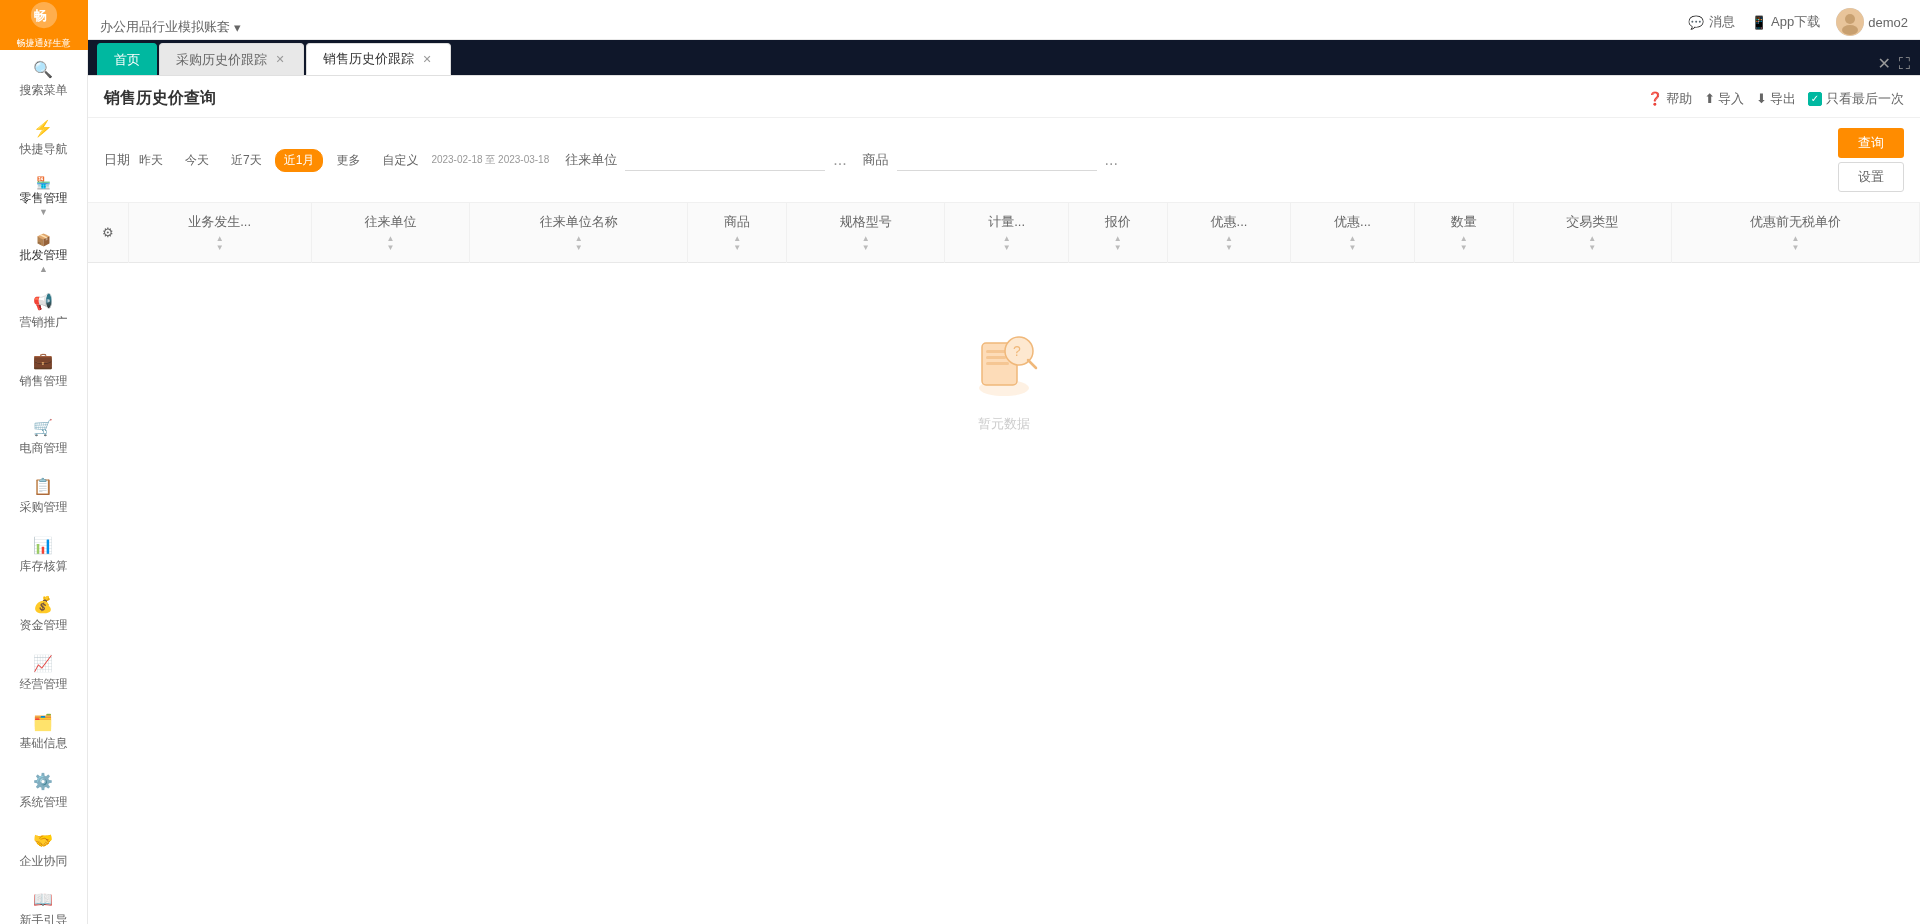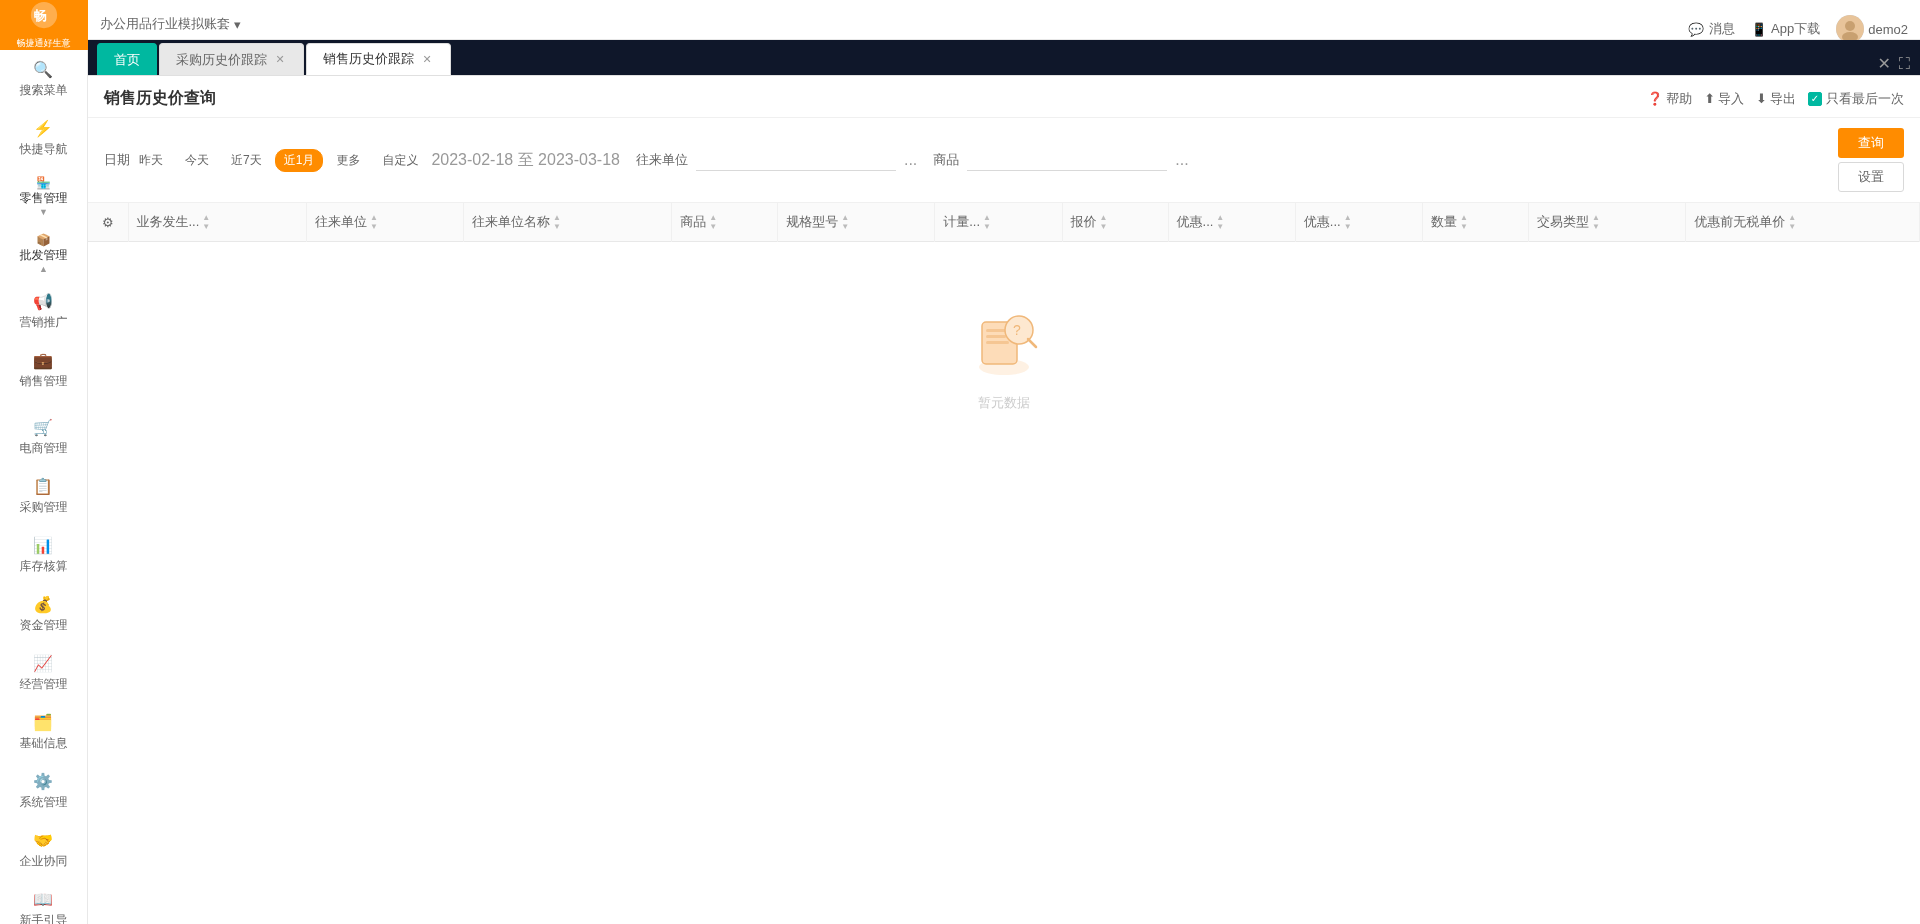--- a/index.html
+++ b/index.html
@@ -13,21 +13,21 @@
 
     .sidebar-item { width: 88px; padding: 10px 5px; display: flex; flex-direction: column; align-items: center; cursor: pointer; color: #666; font-size: 12px; border-bottom: none; }
     .sidebar-item .item-icon { font-size: 16px; margin-bottom: 3px; }
 
     .sidebar-section { width: 88px; padding: 8px 5px; display: flex; flex-direction: column; align-items: center; cursor: pointer; color: #333; font-size: 12px; font-weight: 500; }
 
     
     .main { flex: 1; display: flex; flex-direction: column; height: 924px; overflow: hidden; }
 
     
-    .topbar { height: 40px; background: #fff; border-bottom: 1px solid #e8e8e8; display: flex; align-items: flex-start; padding: 15px 12px; justify-content: space-between; }
+    .topbar { height: 40px; background: #fff; border-bottom: 1px solid #e8e8e8; display: flex; align-items: flex-end; padding: 3px 12px; justify-content: space-between; }
     .topbar-left { display: flex; align-items: center; gap: 8px; color: #666; font-size: 13px; }
     .topbar-dropdown { display: flex; align-items: center; gap: 4px; cursor: pointer; }
     .topbar-right { display: flex; align-items: center; gap: 16px; color: #666; font-size: 13px; }
     .topbar-right-item { display: flex; align-items: center; gap: 4px; cursor: pointer; }
     .avatar { width: 28px; height: 28px; border-radius: 50%; background: #ccc; overflow: hidden; display: flex; align-items: center; justify-content: center; }
 
     
     .tabbar { height: 36px; background: #0f172a; display: flex; align-items: flex-end; padding-left: 9px; border-bottom: 1px solid #e0e0e0; }
     .tab { height: 32px; padding: 0 16px; display: flex; align-items: center; gap: 6px; cursor: pointer; font-size: 13px; color: #666; background: #e8e8e8; border: 1px solid #ddd; border-bottom: none; margin-right: 2px; border-radius: 4px 4px 0 0; }
     .tab.active { background: #fff; color: #333; border-bottom: 1px solid #fff; z-index: 1; }
@@ -45,36 +45,36 @@
     .checkbox-label { display: flex; align-items: center; gap: 4px; cursor: pointer; }
     .checkbox { width: 14px; height: 14px; border: 1px solid #00b8a0; background: #00b8a0; border-radius: 2px; display: flex; align-items: center; justify-content: center; color: #fff; font-size: 10px; }
 
     
     .filter-bar { padding: 10px 16px; display: flex; align-items: center; gap: 16px; background: #fff; border-bottom: 1px solid #f0f0f0; flex-wrap: wrap; }
     .filter-group { display: flex; align-items: center; }
     .filter-label { color: #666; font-size: 13px; }
     .date-buttons { display: flex; align-items: center; gap: 4px; }
     .date-btn { padding: 2px 8px; border-radius: 3px; cursor: pointer; font-size: 12px; color: #666; border: 1px solid transparent; }
     .date-btn.active { background: #ff8c00; color: #fff; border-color: #ff8c00; border-radius: 10px; }
-    .date-range { font-size: 16px; color: #999; margin-left: 4px; }
+    .date-range { font-size: 10px; color: #999; margin-left: 4px; }
 
     .filter-input-group { display: flex; align-items: center; gap: 8px; }
     .filter-input { border: none; border-bottom: 1px solid #d9d9d9; padding: 3px 8px; font-size: 13px; color: #333; min-width: 180px; outline: none; }
     .filter-input::placeholder { color: #ccc; }
     .filter-dots { color: #999; font-size: 16px; cursor: pointer; }
 
     .query-btn { background: #ff8c00; color: #fff; border: none; padding: 6px 20px; border-radius: 3px; cursor: pointer; font-size: 13px; }
     .settings-btn { background: #fff; color: #666; border: 1px solid #d9d9d9; padding: 5px 16px; border-radius: 3px; cursor: pointer; font-size: 13px; }
 
     
     .table-container { flex: 1; overflow: auto; }
     table { width: 100%; border-collapse: collapse; font-size: 13px; }
     thead tr { background: #fafafa; border-bottom: 1px solid #e8e8e8; }
     thead th { padding: 10px 8px; text-align: left; color: #666; font-weight: 400; white-space: nowrap; border-right: 1px solid #f0f0f0; cursor: pointer; }
-    thead th .col-sort { display: flex; gap: 3px; }
+    thead th .col-sort { display: flex; align-items: center; gap: 3px; flex-direction: column; }
     thead th .sort-arrows { display: flex; flex-direction: column; font-size: 8px; color: #bbb; }
     .settings-col { width: 40px; text-align: center; }
 
     
     .empty-state { flex: 1; display: flex; flex-direction: column; align-items: center; justify-content: center; padding: 60px 0; }
     .empty-icon { width: 80px; height: 80px; margin-bottom: 12px; }
     .empty-text { color: #ccc; font-size: 13px; }
 
     
     .sidebar-divider { width: 60px; height: 1px; background: #f0f0f0; margin: 4px 0; }

